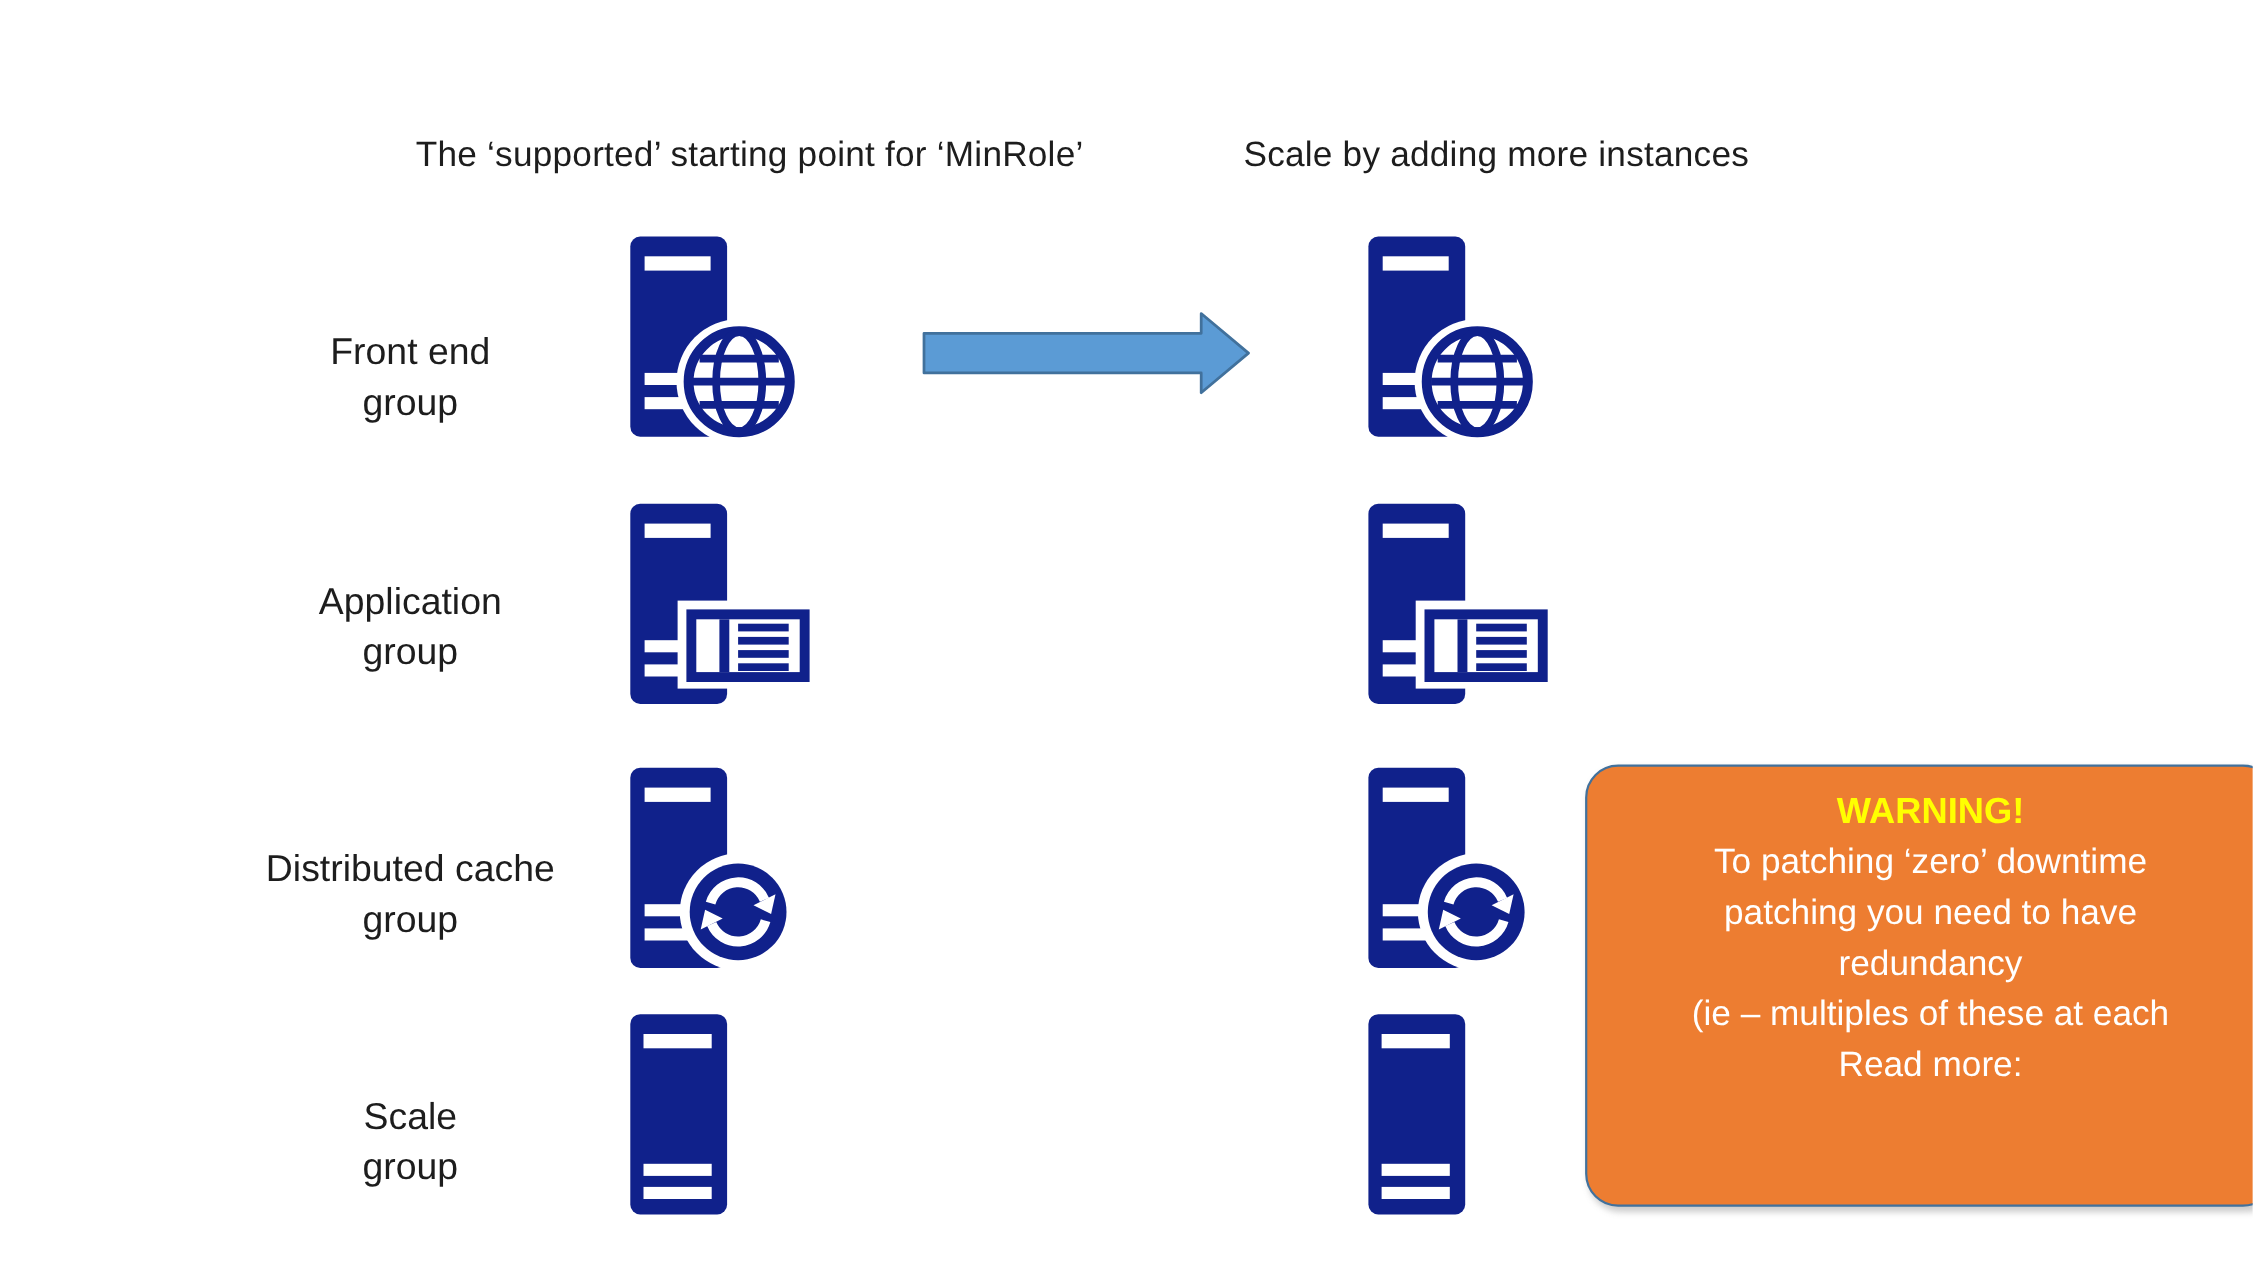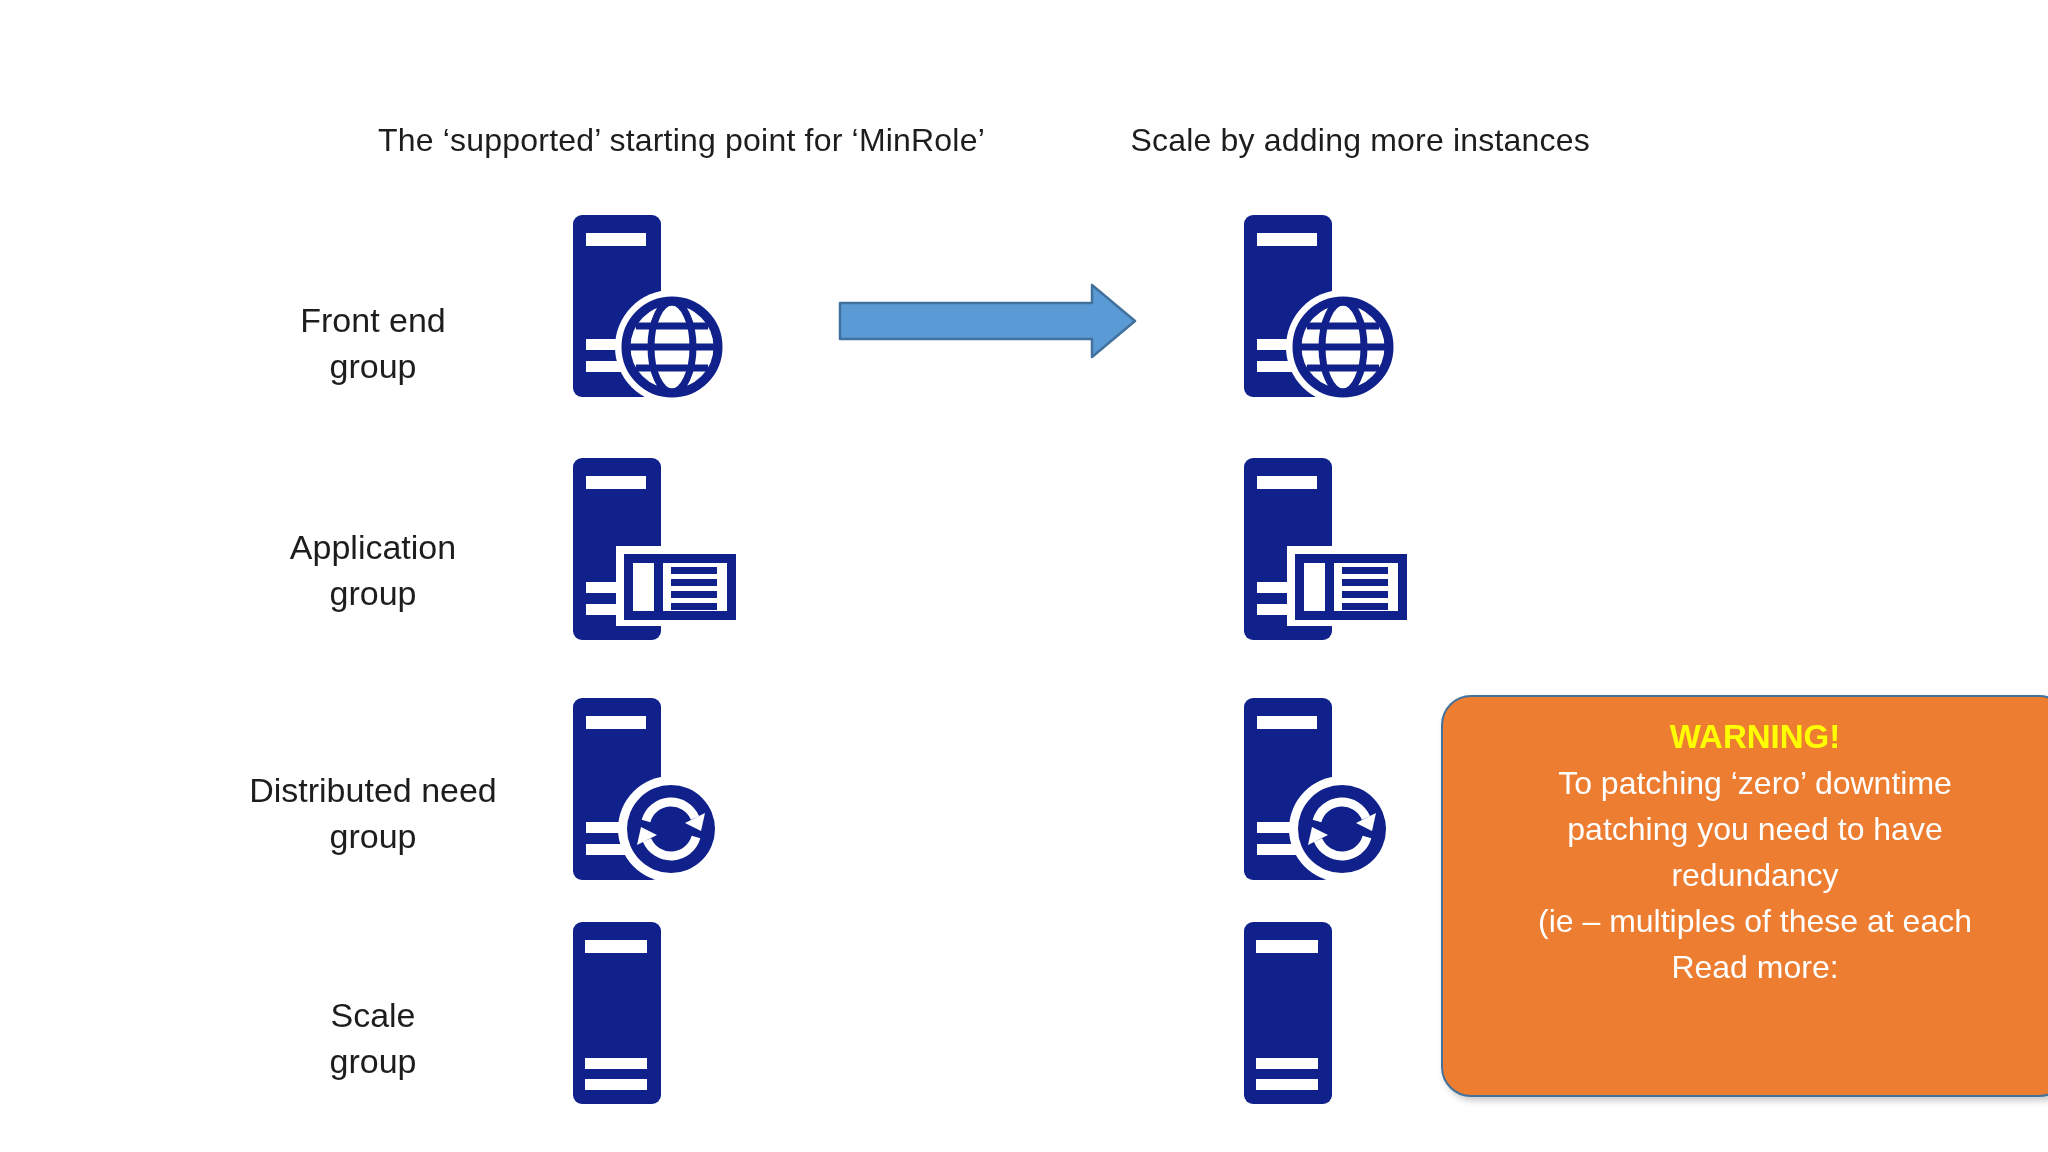--- a/index.html
+++ b/index.html
@@ -93,21 +93,21 @@
     </defs>
   </svg>
 
   <div class="col-title left">The ‘supported’ starting point for ‘MinRole’</div>
   <div class="col-title right">Scale by adding more instances</div>
 
   <div class="row-label" style="left:173px;top:297px;">Front end
 group</div>
   <div class="row-label" style="left:173px;top:524px;">Application
 group</div>
-  <div class="row-label" style="left:173px;top:767px;">Distributed need
+  <div class="row-label" style="left:173px;top:767px;">Distributed cache
 group</div>
   <div class="row-label" style="left:173px;top:992px;">Scale
 group</div>
 
   <svg class="icon" style="left:572px;top:213px;">
       <use href="#sym-server-web"></use>
     </svg>
   <svg class="icon" style="left:572px;top:456px;">
       <use href="#sym-server-app"></use>
     </svg>

